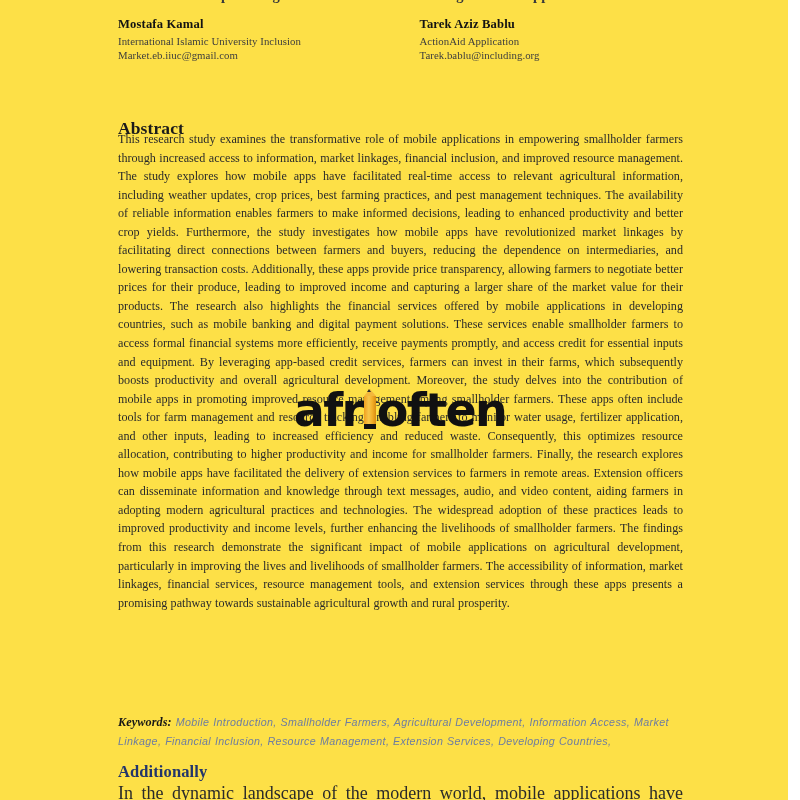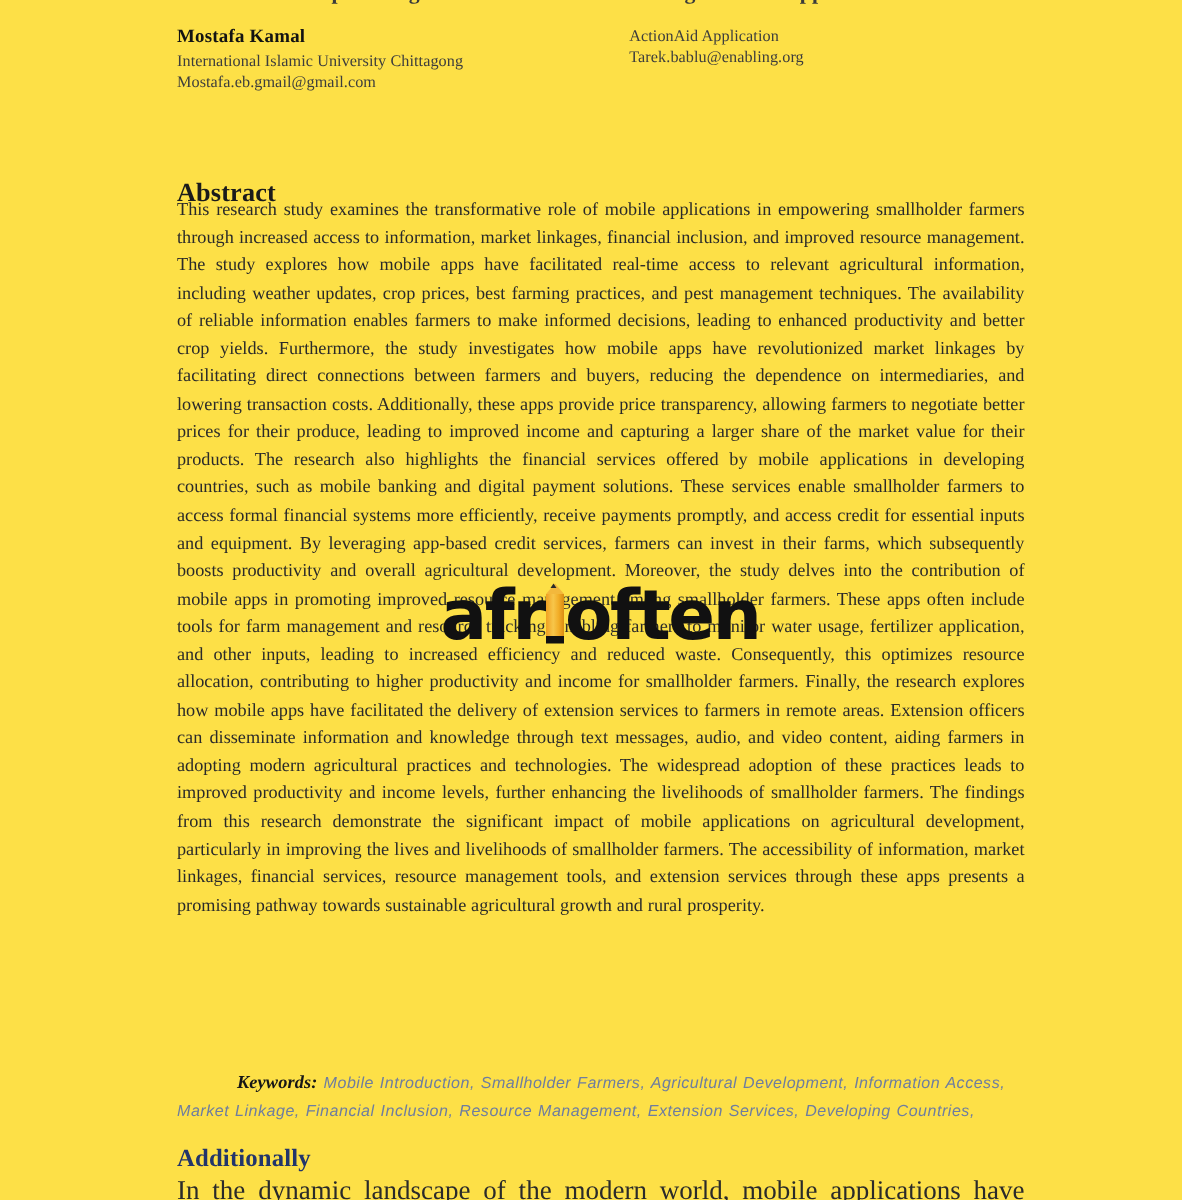--- a/index.html
+++ b/index.html
@@ -107,21 +107,20 @@
     top: 712px;
     width: 565px;
     line-height: 18.2px;
   }
   .kw-label {
     font-size: 12.2px;
     font-weight: bold;
     font-style: italic;
     color: #161616;
     letter-spacing: .1px;
-    margin-left: 40px;
   }
   .kw-list {
     font-family: "Liberation Sans", "DejaVu Sans", sans-serif;
     font-style: italic;
     font-size: 10.7px;
     color: #6e7da0;
     letter-spacing: .35px;
     word-spacing: .6px;
   }
 
@@ -202,26 +201,27 @@
 </head>
 <body>
 
 <div class="page">
 
   <div class="title-cut">Empowering Smallholder Farmers through Mobile Applications</div>
 
   <div class="authors">
     <div class="author-col">
       <div class="author-name">Mostafa Kamal</div>
-      <div class="author-line">International Islamic University Chittagong</div>
-      <div class="author-line">Mostafa.eb.gmail@gmail.com</div>
+      <div class="author-line">International Islamic University Inclusion</div>
+      <div class="author-line">Market.eb.iiuc@gmail.com</div>
     </div>
     <div class="author-col right">
+      <div class="author-name">Tarek Aziz Bablu</div>
       <div class="author-line">ActionAid Application</div>
-      <div class="author-line">Tarek.bablu@enabling.org</div>
+      <div class="author-line">Tarek.bablu@including.org</div>
     </div>
   </div>
 
   <div class="h-abstract">Abstract</div>
 
   <div class="abstract-body">This research study examines the transformative role of mobile applications in empowering smallholder farmers through increased access to information, market linkages, financial inclusion, and improved resource management. The study explores how mobile apps have facilitated real-time access to relevant agricultural information, including weather updates, crop prices, best farming practices, and pest management techniques. The availability of reliable information enables farmers to make informed decisions, leading to enhanced productivity and better crop yields. Furthermore, the study investigates how mobile apps have revolutionized market linkages by facilitating direct connections between farmers and buyers, reducing the dependence on intermediaries, and lowering transaction costs. Additionally, these apps provide price transparency, allowing farmers to negotiate better prices for their produce, leading to improved income and capturing a larger share of the market value for their products. The research also highlights the financial services offered by mobile applications in developing countries, such as mobile banking and digital payment solutions. These services enable smallholder farmers to access formal financial systems more efficiently, receive payments promptly, and access credit for essential inputs and equipment. By leveraging app-based credit services, farmers can invest in their farms, which subsequently boosts productivity and overall agricultural development. Moreover, the study delves into the contribution of mobile apps in promoting improved resource management among smallholder farmers. These apps often include tools for farm management and resource tracking, enabling farmers to monitor water usage, fertilizer application, and other inputs, leading to increased efficiency and reduced waste. Consequently, this optimizes resource allocation, contributing to higher productivity and income for smallholder farmers. Finally, the research explores how mobile apps have facilitated the delivery of extension services to farmers in remote areas. Extension officers can disseminate information and knowledge through text messages, audio, and video content, aiding farmers in adopting modern agricultural practices and technologies. The widespread adoption of these practices leads to improved productivity and income levels, further enhancing the livelihoods of smallholder farmers. The findings from this research demonstrate the significant impact of mobile applications on agricultural development, particularly in improving the lives and livelihoods of smallholder farmers. The accessibility of information, market linkages, financial services, resource management tools, and extension services through these apps presents a promising pathway towards sustainable agricultural growth and rural prosperity.</div>
 
   <div class="keywords">
     <span class="kw-label">Keywords:</span>
     <span class="kw-list">Mobile Introduction, Smallholder Farmers, Agricultural Development, Information Access, Market Linkage, Financial Inclusion, Resource Management, Extension Services, Developing Countries,</span>

